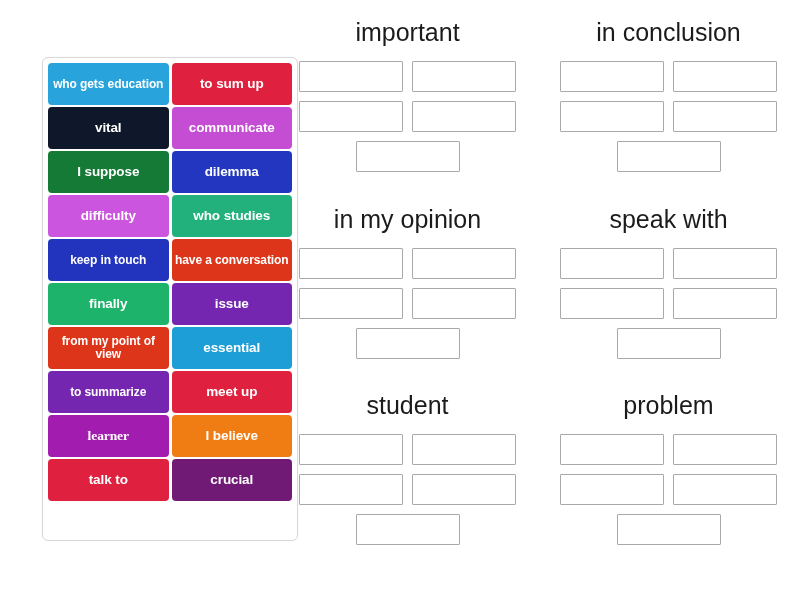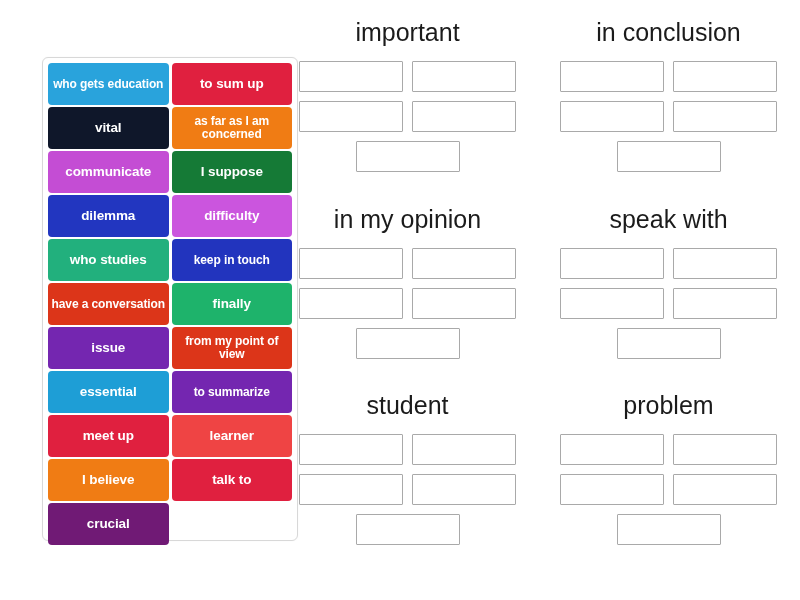--- a/index.html
+++ b/index.html
@@ -105,35 +105,34 @@
   }
 </style>
 </head>
 <body>
 
 <div id="word-bank">
   <div id="word-bank-grid">
       <div class="tile small" style="background: rgb(41, 163, 220);">who gets education</div>
       <div class="tile" style="background: rgb(224, 32, 63);">to sum up</div>
       <div class="tile" style="background: #0f172a;">vital</div>
-      <div class="tile small" style="background: rgb(240, 124, 20);">as far as I am concerned</div>
       <div class="tile" style="background: rgb(196, 77, 212);">communicate</div>
       <div class="tile" style="background: rgb(21, 122, 54);">I suppose</div>
       <div class="tile" style="background: rgb(34, 54, 192);">dilemma</div>
       <div class="tile" style="background: rgb(203, 85, 222);">difficulty</div>
       <div class="tile" style="background: rgb(34, 176, 125);">who studies</div>
       <div class="tile small" style="background: rgb(34, 52, 190);">keep in touch</div>
       <div class="tile small" style="background: rgb(220, 53, 25);">have a conversation</div>
       <div class="tile" style="background: rgb(30, 179, 107);">finally</div>
       <div class="tile" style="background: rgb(116, 38, 176);">issue</div>
       <div class="tile small" style="background: rgb(220, 53, 25);">from my point of view</div>
       <div class="tile" style="background: rgb(30, 158, 214);">essential</div>
       <div class="tile small" style="background: rgb(116, 38, 176);">to summarize</div>
       <div class="tile" style="background: rgb(224, 32, 63);">meet up</div>
-      <div class="tile" style="background: #ef4444;">learner</div>
+      <div class="tile" style="background: #a21caf; font-family: Liberation Serif, serif;">learner</div>
       <div class="tile" style="background: rgb(240, 124, 20);">I believe</div>
       <div class="tile" style="background: rgb(224, 32, 63);">talk to</div>
       <div class="tile" style="background: #701a75;">crucial</div>
     </div>
 </div>
 
 <div id="groups">
     <div class="group">
       <div class="group-title">important</div>
       <div class="slot-grid">

